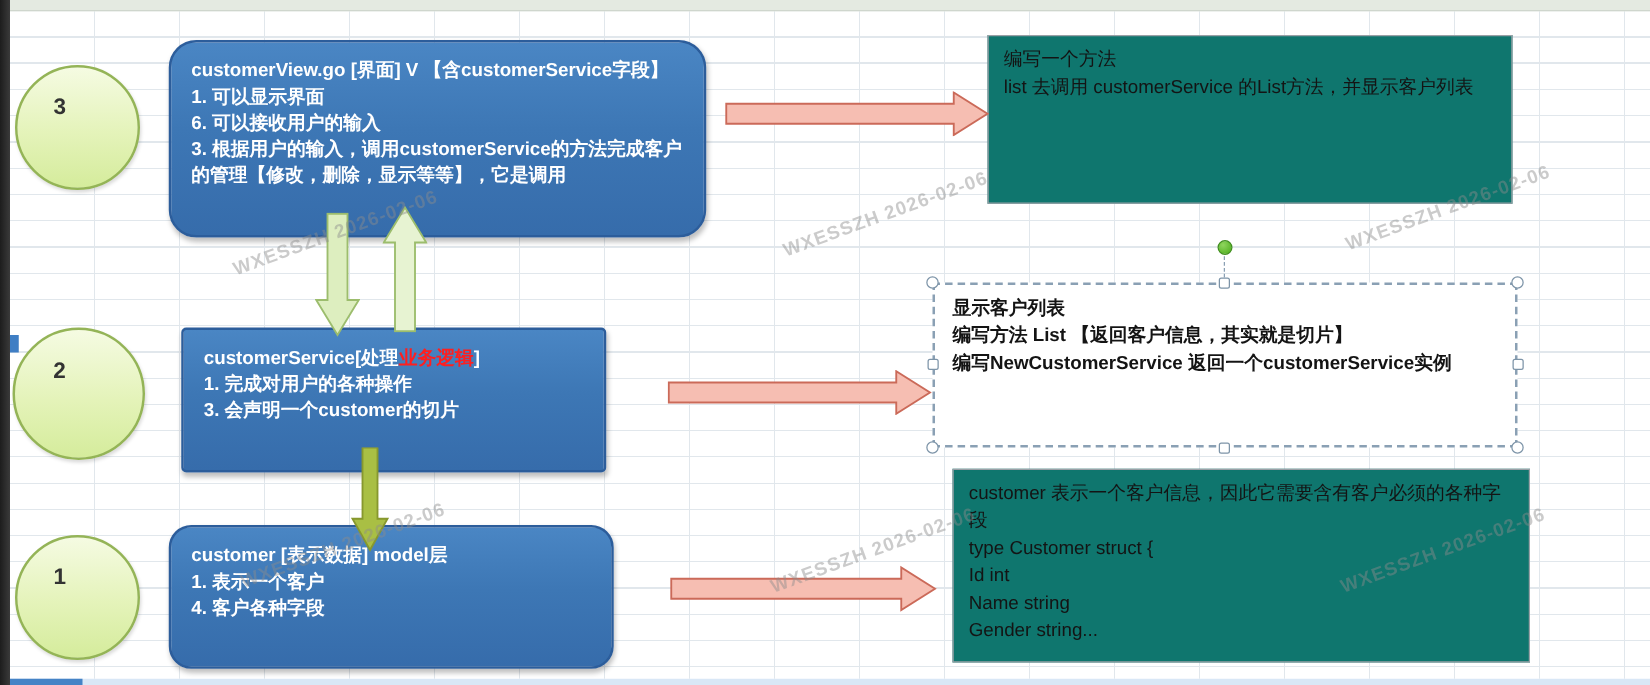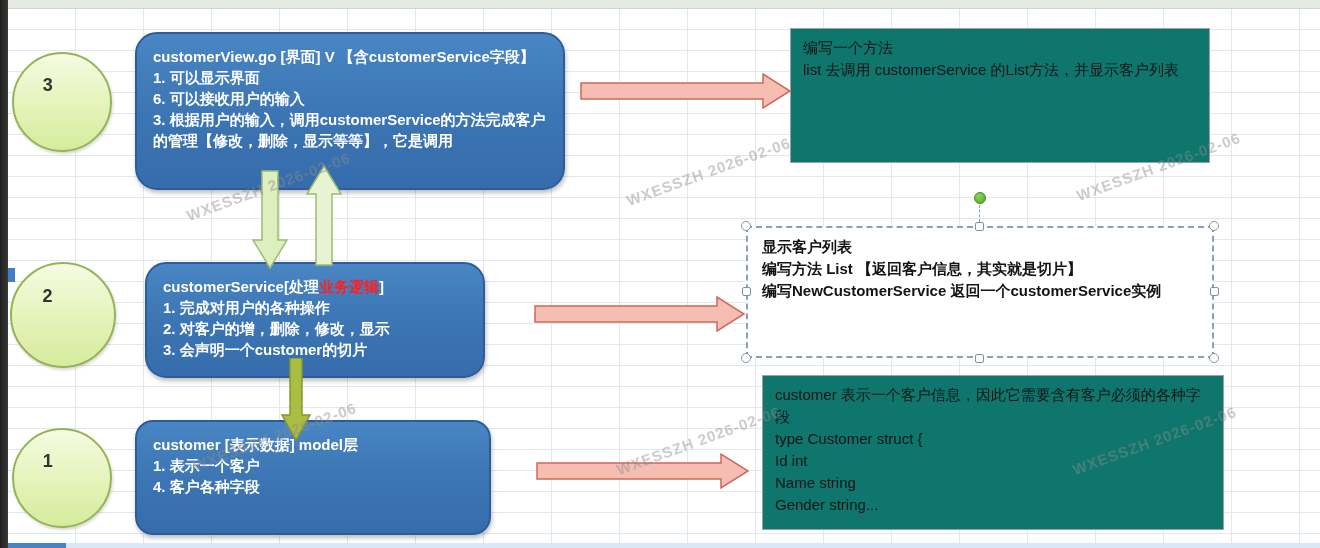--- a/index.html
+++ b/index.html
@@ -93,24 +93,23 @@
   <span class="num">1</span>
 </div>
 
 <div class="bluebox" style="left:135px; top:20px; width:430px; height:158px;margin-top:12px;">
   <div class="ln">customerView.go [界面]  V  【含customerService字段】</div>
   <div class="ln">1. 可以显示界面</div>
   <div class="ln">6. 可以接收用户的输入</div>
   <div class="ln">3. 根据用户的输入，调用customerService的方法完成客户的管理【修改，删除，显示等等】，它是调用</div>
 </div>
 
-<div class="bluebox" style="left:145px; top:262px; width:340px; height:116px; border-radius:21px;">
+<div class="bluebox" style="left:145px; top:262px; width:340px; height:116px; border-radius:4px;">
   <div class="ln"><span>customerService[处理</span><span class="hl-red">业务逻辑</span><span>]</span></div>
   <div class="ln">1. 完成对用户的各种操作</div>
-  <div class="ln">2. 对客户的增，删除，修改，显示</div>
   <div class="ln">3. 会声明一个customer的切片</div>
 </div>
 
 <div class="bluebox" style="left:135px; top:420px; width:356px; height:115px; border-radius:18px;">
   <div class="ln">customer [表示数据] model层</div>
   <div class="ln">1. 表示一个客户</div>
   <div class="ln">4. 客户各种字段</div>
 </div>
 
 <div class="note" style="left:790px; top:28px; width:420px; height:135px;">

